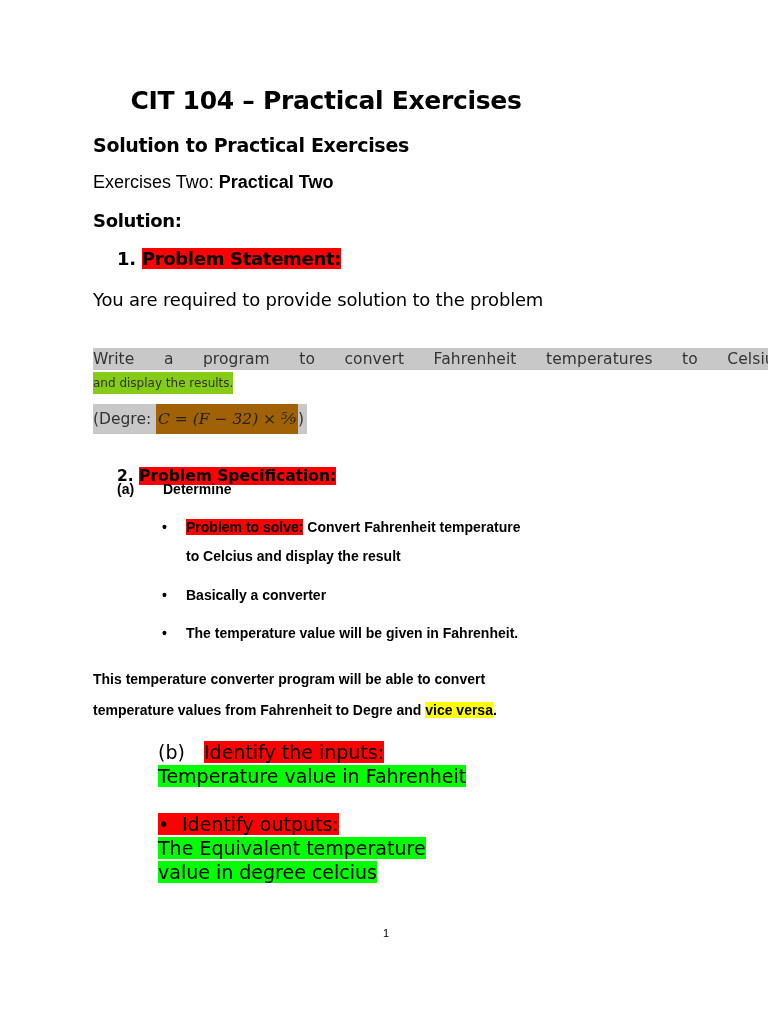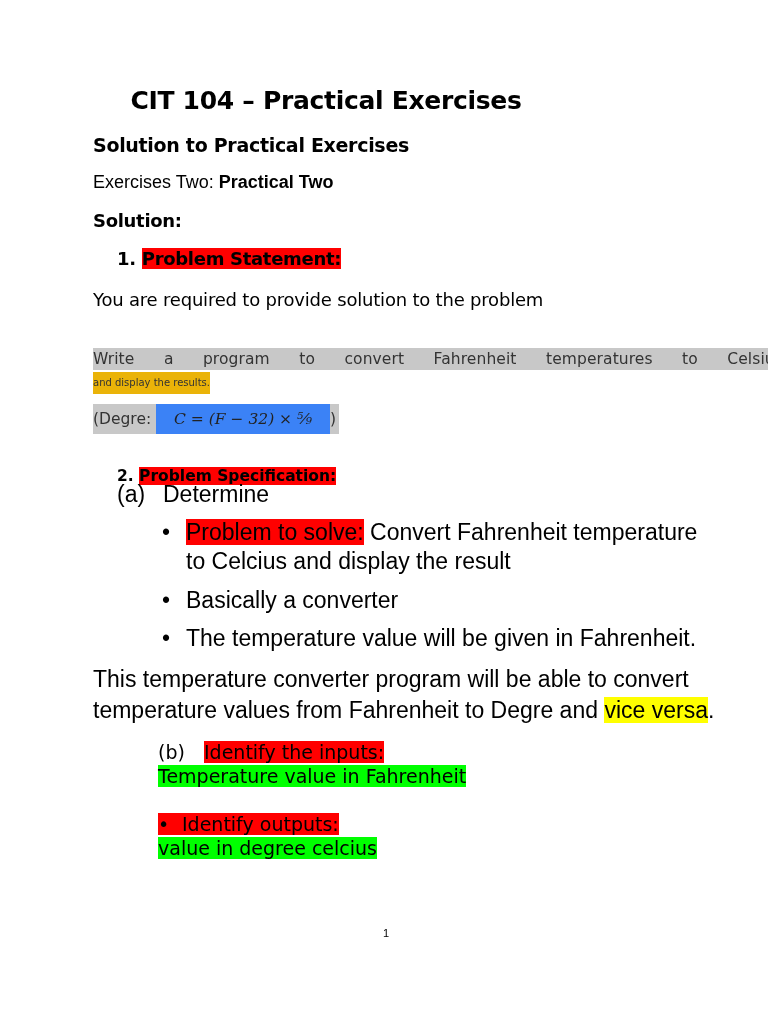--- a/index.html
+++ b/index.html
@@ -13,25 +13,25 @@
   .h2 { left: 93px; top: 134px; font-size: 19px; font-weight: bold; letter-spacing: -0.3px; }
   .sub { left: 93px; top: 172px; font-family: "Liberation Sans", sans-serif; font-size: 18px; }
   .sub b { font-weight: bold; }
   .sol { left: 93px; top: 210px; font-size: 18px; font-weight: bold; letter-spacing: -0.3px; }
   .ps1 { left: 117px; top: 248px; font-size: 18px; font-weight: bold; letter-spacing: -0.3px; }
   .red { background: #ff0000; }
   .green { background: #00ff00; }
   .yellow { background: #ffff00; }
   .req { left: 93px; top: 286px; font-size: 18px; font-weight: normal; line-height: 28px; letter-spacing: -0.2px; }
   .write1 { left: 93px; top: 348px; width: 690px; font-size: 15.5px; letter-spacing: 0.1px; color: #333; display:flex; justify-content: space-between; background:#c8c8c8; height: 22px; line-height: 22px;}
-  .write2 { left: 93px; top: 372px; font-size: 10px; color: #333; background:#eab308; height:22px; line-height:22px; }
+  .write2 { left: 93px; top: 372px; font-size: 12px; color: #333; background:#84cc16; height:22px; line-height:22px; }
   .hint { left: 93px; top: 404px; height: 30px; line-height: 30px; font-size: 15.5px; color: #333; background:#c8c8c8; padding-right: 3px; }
-  .hint .math { background: #3b82f6; font-family: "DejaVu Serif", serif; font-style: italic; color:#222; padding: 0 18px; display:inline-block; }
+  .hint .math { background: #a16207; font-family: "DejaVu Serif", serif; font-style: italic; color:#222; padding: 0 2px; display:inline-block; }
   .ps2 { left: 117px; top: 447px; font-size: 15.5px; font-weight: bold; margin-top: 20px; }
-  .body { font-family: "Liberation Sans", sans-serif; font-size: 23px; }
+  .body { font-family: "Liberation Sans", sans-serif; font-size: 14px; font-weight: bold; }
   .det { left: 117px; top: 481px; }
   .det .lab { display:inline-block; width: 46px; }
   .bul { left: 162px; }
   .bul .dot { display:inline-block; width: 24px; }
   .para { left: 93px; top: 664px; line-height: 31px; }
   .bsec { left: 158px; top: 740px; font-size: 19px; line-height: 24px; }
   .pnum { left: 383px; top: 927px; font-family: "Liberation Sans", sans-serif; font-size: 11px; }
 </style>
 </head>
 <body>
@@ -71,16 +71,17 @@
 <div class="abs body para">
   <div>This temperature converter program will be able to convert</div>
   <div><span>temperature values from Fahrenheit to Degre and </span><span class="yellow">vice versa</span><span>.</span></div>
 </div>
 
 <div class="abs bsec">
   <div><span style="display:inline-block;width:46px;">(b)</span><span class="red">Identify the inputs:</span></div>
   <div><span class="green">Temperature value in Fahrenheit</span></div>
   <div style="height:24px;"></div>
   <div><span class="red"><span style="display:inline-block;width:24px;">•</span><span>Identify outputs:</span></span></div>
+  <div><span class="green">The Equivalent temperature</span></div>
   <div><span class="green">value in degree celcius</span></div>
 </div>
 
 <div class="abs pnum">1</div>
 
 </body></html>

